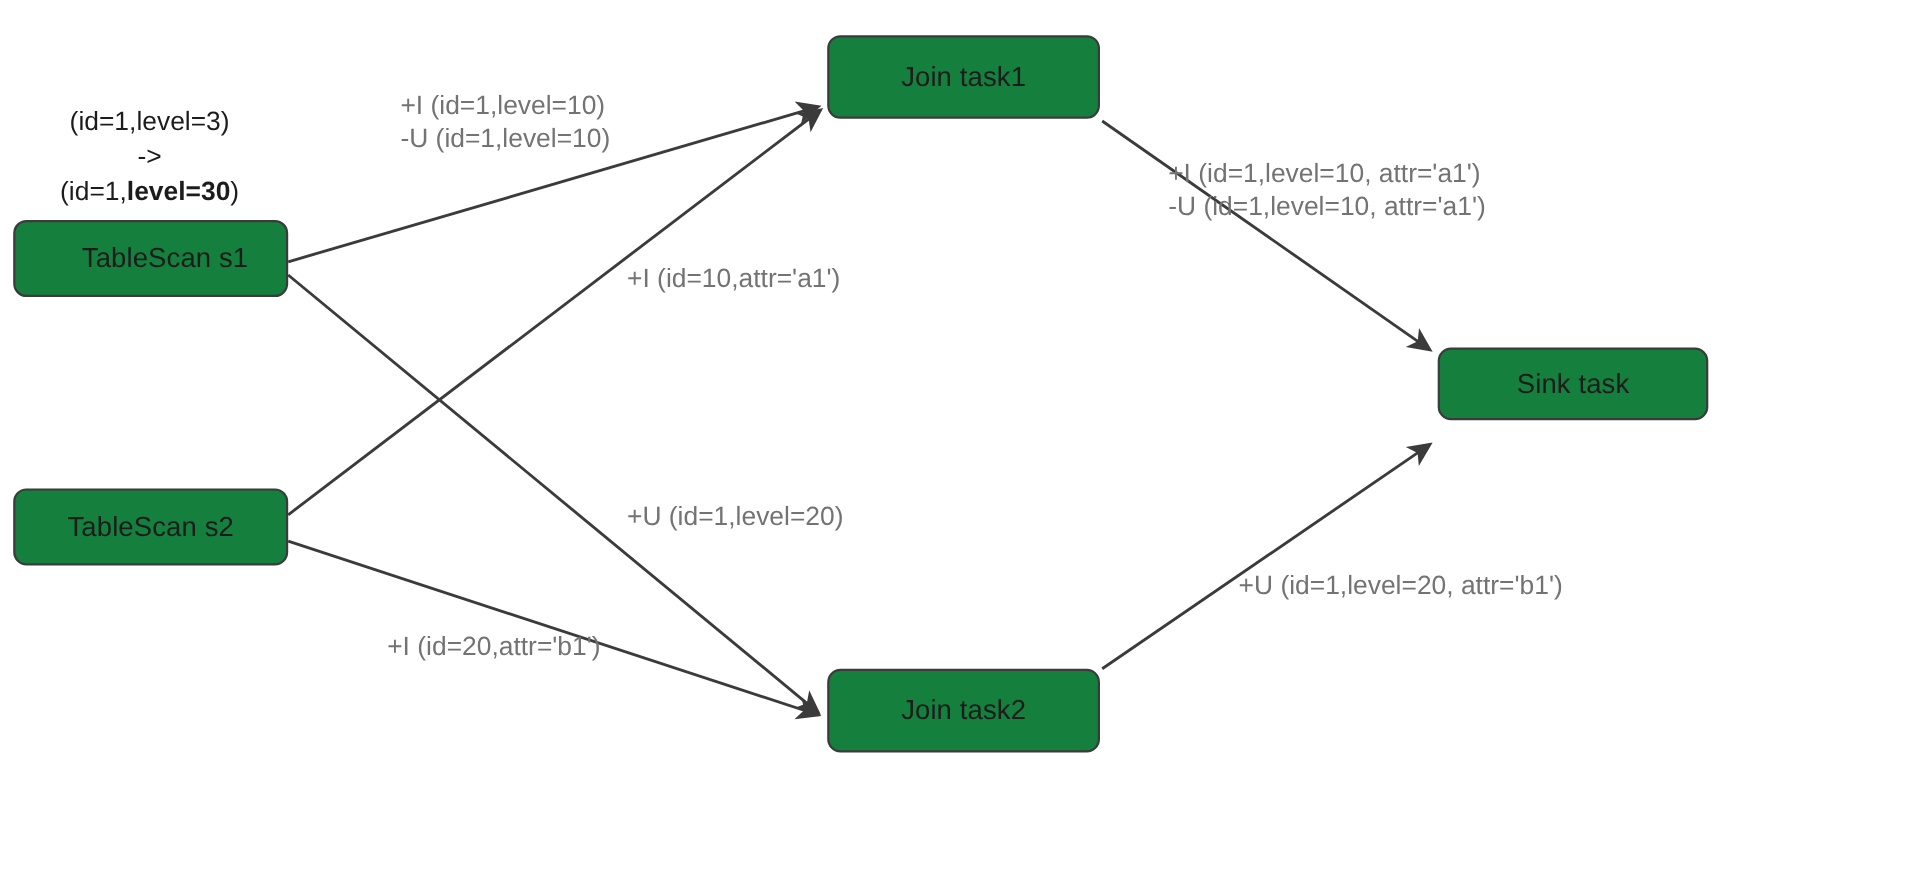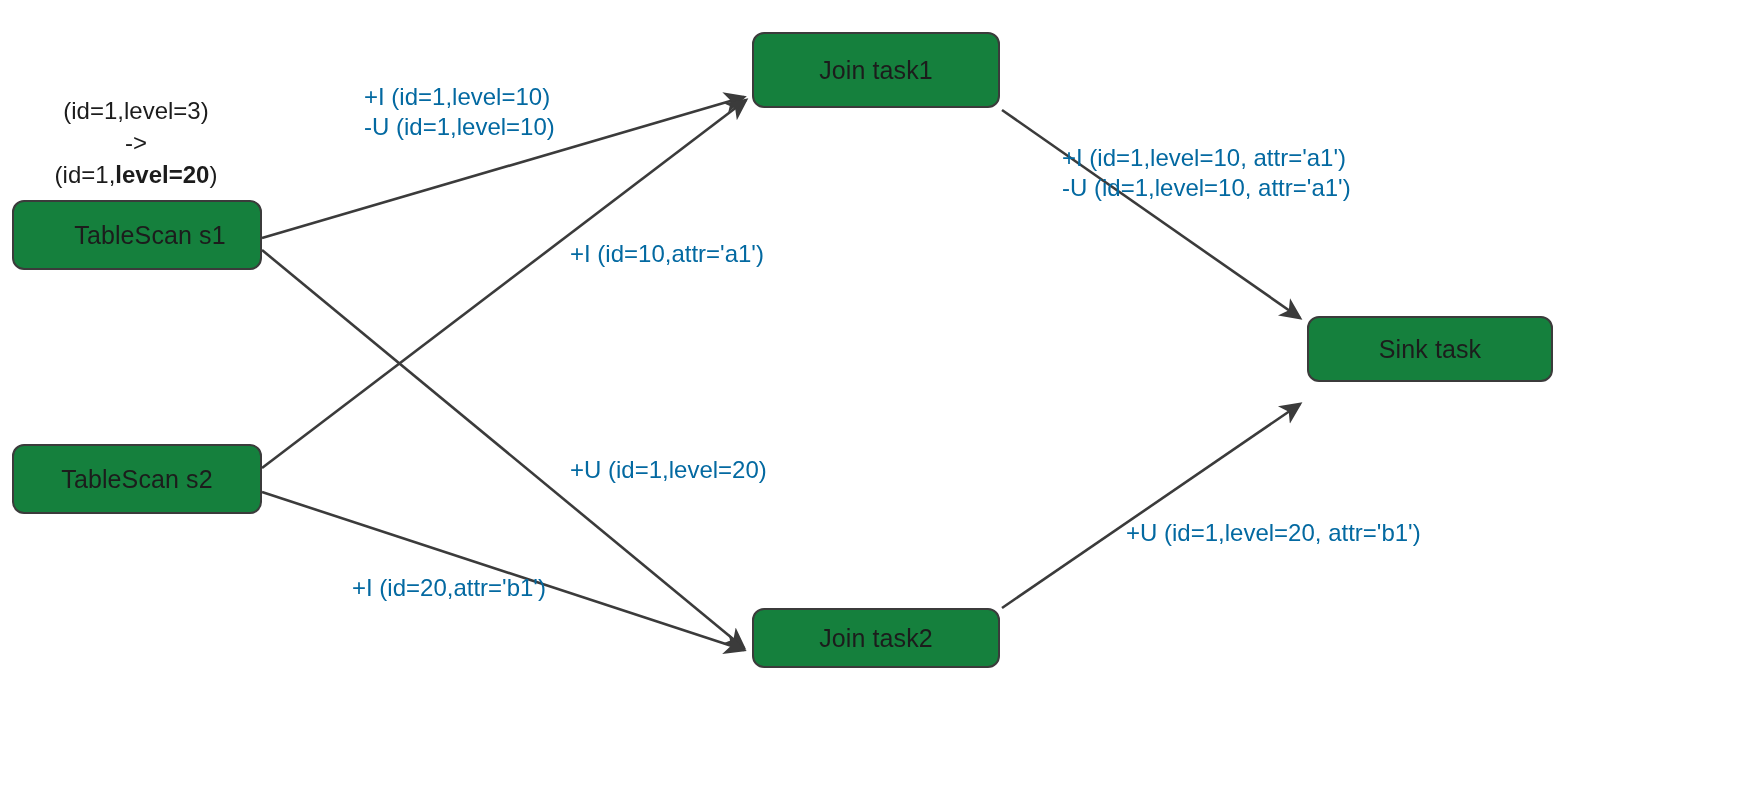--- a/index.html
+++ b/index.html
@@ -35,21 +35,21 @@
     align-items: center;
     justify-content: center;
     font-size: 25px;
     color: #1c1c1c;
     letter-spacing: 0.1px;
     z-index: 3;
   }
   .label {
     position: absolute;
     font-size: 24px;
-    color: #0369a1;
+    color: #737373;
     white-space: nowrap;
     line-height: 30px;
     z-index: 4;
   }
   .label .ln { display: block; }
   .side-note {
     position: absolute;
     font-size: 24px;
     color: #1c1c1c;
     line-height: 32px;
@@ -81,36 +81,36 @@
     <line x1="262" y1="492" x2="744" y2="650" stroke="#3b3b3b" stroke-width="2.6" marker-end="url(#arrow)"></line>
 
     <line x1="1002" y1="110" x2="1300" y2="318" stroke="#3b3b3b" stroke-width="2.6" marker-end="url(#arrow)"></line>
 
     <line x1="1002" y1="608" x2="1300" y2="404" stroke="#3b3b3b" stroke-width="2.6" marker-end="url(#arrow)"></line>
   </svg>
 
   <div class="side-note" style="left:12px; top:95px; width:248px;">
     <span class="ln">(id=1,level=3)</span>
     <span class="ln">-&gt;</span>
-    <span class="ln"><span>(id=1,</span><b>level=20</b><span>)</span></span>
+    <span class="ln"><span>(id=1,</span><b>level=30</b><span>)</span></span>
   </div>
 
   <div class="node" style="left:12px; top:200px; width:250px; height:70px;padding-left:26px;">
     <span>TableScan s1</span>
   </div>
 
   <div class="node" style="left:12px; top:444px; width:250px; height:70px;">
     <span>TableScan s2</span>
   </div>
 
   <div class="node" style="left:752px; top:32px; width:248px; height:76px;">
     <span>Join task1</span>
   </div>
 
-  <div class="node" style="left:752px; top:608px; width:248px; height:60px;">
+  <div class="node" style="left:752px; top:608px; width:248px; height:76px;">
     <span>Join task2</span>
   </div>
 
   <div class="node" style="left:1307px; top:316px; width:246px; height:66px;">
     <span>Sink task</span>
   </div>
 
   <div class="label" style="left:364px; top:82px;">
     <span class="ln">+I (id=1,level=10)</span>
     <span class="ln">-U (id=1,level=10)</span>

